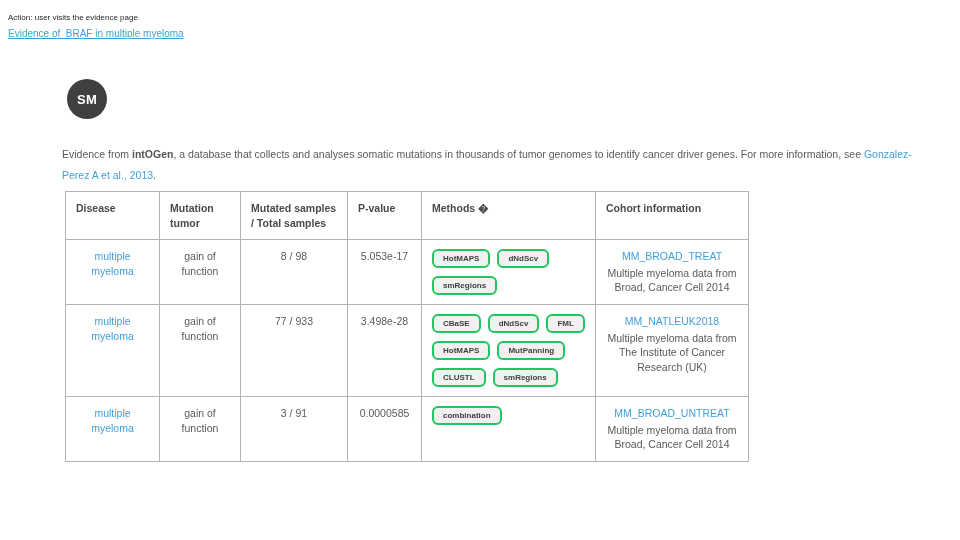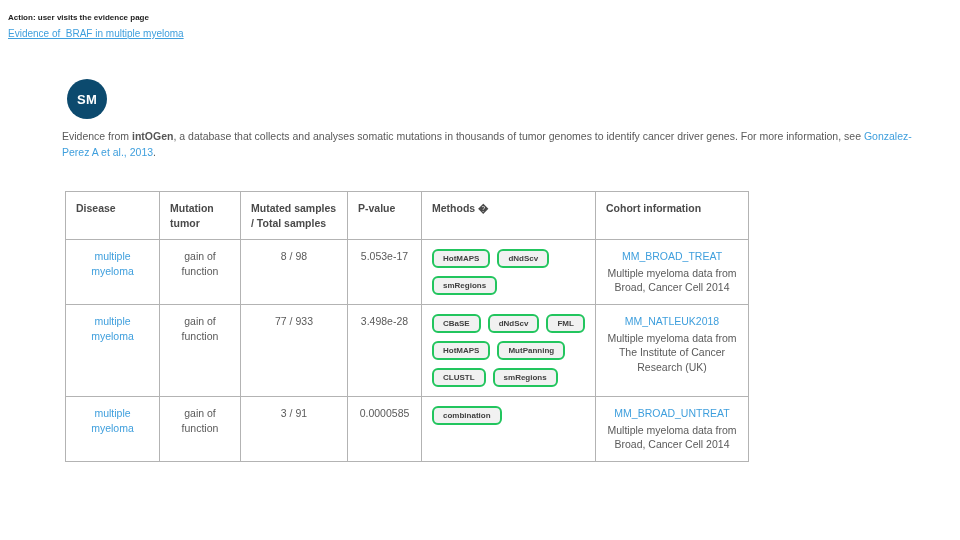--- a/index.html
+++ b/index.html
@@ -7,43 +7,43 @@
     width: 960px; height: 540px;
     background: #ffffff;
     font-family: "Liberation Sans", sans-serif;
     overflow: hidden;
     position: relative;
   }
   a { cursor: pointer; }
 
   
   .action-block { position: absolute; left: 8px; top: 12px; }
-  .action-label { font-size: 8px; font-weight: bold; color: #1f1f1f; line-height: 11px; }
+  .action-label { font-size: 8px; font-weight: normal; color: #1f1f1f; line-height: 11px; }
   .action-link {
     font-size: 10px; color: #3f9fdd; text-decoration: underline;
     line-height: 11px; white-space: pre; display: inline-block;
   }
 
   
   .header-block { position: absolute; left: 67px; top: 79px; display: flex; align-items: flex-start; }
   .sm-circle {
     width: 40px; height: 40px; border-radius: 50%;
-    background: #0c4a6e; color: #ffffff;
+    background: #404040; color: #ffffff;
     display: flex; align-items: center; justify-content: center;
     font-size: 13px; font-weight: bold; letter-spacing: 0.3px;
     flex: 0 0 auto;
   }
   .header-text { margin-left: 9px; padding-top: 2px; }
   .page-title { font-size: 16px; font-weight: bold; color: #3c3c3c; line-height: 19px; }
   .page-subtitle { font-size: 10.5px; color: #787878; margin-top: 4px; }
 
   
   .intro {
-    position: absolute; left: 62px; top: 128px; width: 850px;
-    font-size: 10.5px; color: #5a5a5a; line-height: 16px;
+    position: absolute; left: 62px; top: 144px; width: 850px;
+    font-size: 10.5px; color: #5a5a5a; line-height: 21px;
   }
   .intro .bold { font-weight: bold; color: #555555; }
   .intro .cite-link { color: #3f9fdd; text-decoration: none; }
 
   
   .evidence-table {
     position: absolute; left: 65px; top: 191px;
     width: 683px; border-collapse: collapse; table-layout: fixed;
   }
   .evidence-table th, .evidence-table td {

